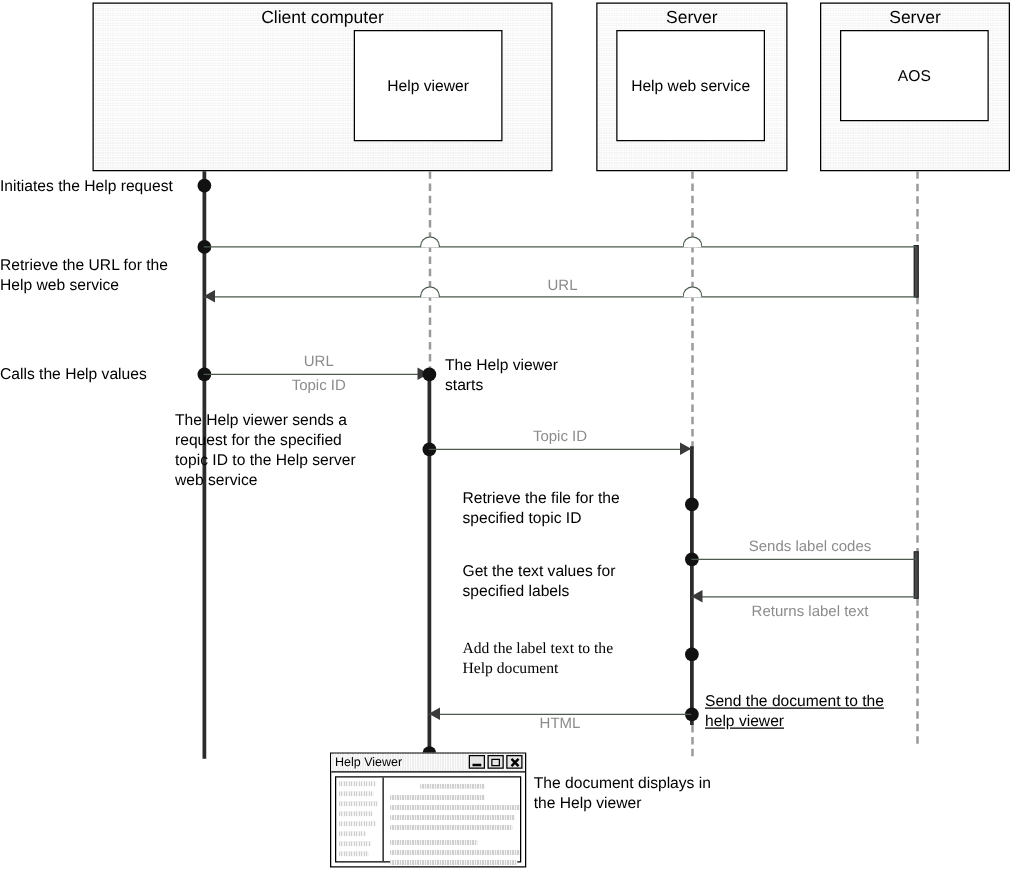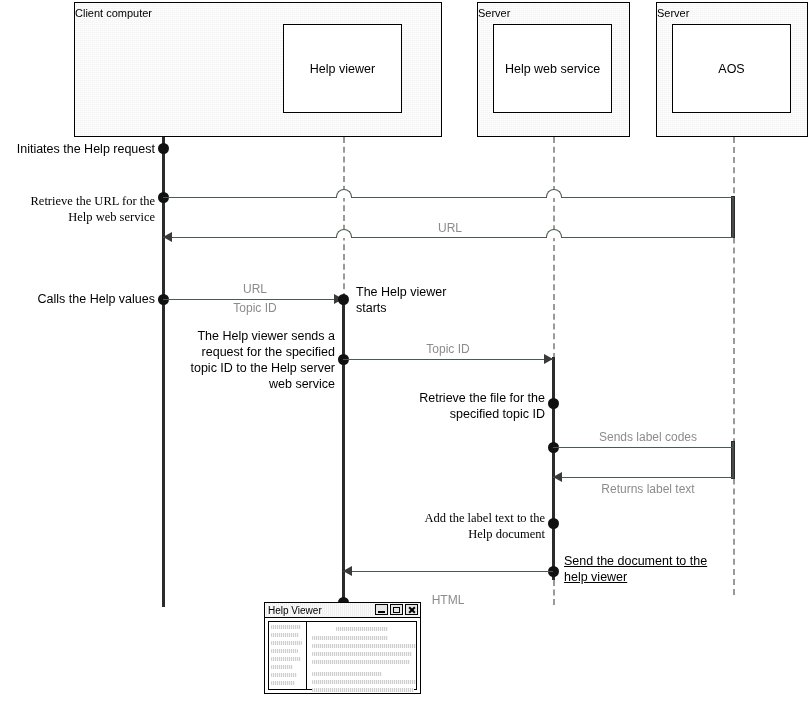--- a/index.html
+++ b/index.html
@@ -9,22 +9,22 @@
   
   .container{
     position:absolute;border:1px solid #000;
     background-color:#f2f2f2;
     background-image:
       repeating-linear-gradient(0deg,rgba(255,255,255,.75) 0 1px,rgba(0,0,0,0) 1px 2px),
       repeating-linear-gradient(90deg,rgba(255,255,255,.55) 0 1px,rgba(0,0,0,0) 1px 2px);
     box-sizing:border-box;
   }
   .container-title{
-    position:absolute;left:0;right:0;top:3px;text-align:left;
-    font-size:11px;line-height:15px;color:#000;
+    position:absolute;left:0;right:0;top:3px;text-align:center;
+    font-size:14px;line-height:15px;color:#000;
   }
   .obj-box{
     position:absolute;border:1px solid #000;background:#fff;box-sizing:border-box;
     display:flex;align-items:center;justify-content:center;text-align:center;
     font-size:12.5px;line-height:16px;padding:2px;
   }
 
   
   .lifeline-dash{
     position:absolute;width:0;border-left:2px dashed #9a9a9a;
@@ -61,21 +61,21 @@
     border:1.5px solid #4b5a4e;border-bottom:none;
     border-top-left-radius:9px 9px;border-top-right-radius:9px 9px;
     background:#fff;box-sizing:border-box;
   }
 
   
   .lbl{
     position:absolute;font-size:12.5px;line-height:16px;color:#000;
     white-space:pre-line;
   }
-  .lbl.r{text-align:right;}
+  .lbl.r{text-align:left;}
   .lbl.l{text-align:left;}
   .msg-lbl{
     position:absolute;font-size:12px;line-height:15px;color:#8c8c8c;
     text-align:center;white-space:pre-line;
   }
 
   
   .hv-window{
     position:absolute;border:1px solid #000;background:#fff;box-sizing:border-box;
   }
@@ -127,41 +127,41 @@
   <div class="container" style="left:477px;top:2px;width:153px;height:135px;">
     <div class="container-title">Server</div>
   </div>
   <div class="obj-box" style="left:493px;top:24px;width:119px;height:89px;">
     <span>Help web service</span>
   </div>
 
   <div class="container" style="left:656px;top:2px;width:152px;height:135px;">
     <div class="container-title">Server</div>
   </div>
-  <div class="obj-box" style="left:672px;top:24px;width:119px;height:89px;">
+  <div class="obj-box" style="left:672px;top:24px;width:119px;height:73px;">
     <span>AOS</span>
   </div>
 
   <div class="activation" style="left:162px;top:137px;height:470px;"></div>
 
   <div class="lifeline-dash" style="left:343px;top:137px;height:162px;"></div>
   <div class="activation" style="left:342px;top:296px;height:310px;"></div>
 
   <div class="lifeline-dash" style="left:553px;top:137px;height:222px;"></div>
   <div class="activation" style="left:552px;top:357px;height:223px;"></div>
   <div class="lifeline-dash" style="left:553px;top:580px;height:25px;"></div>
 
   <div class="lifeline-dash" style="left:733px;top:137px;height:458px;"></div>
   <div class="act-bar" style="left:731px;top:196px;height:42px;"></div>
   <div class="act-bar" style="left:731px;top:441px;height:38px;"></div>
 
   <div class="lbl r" style="left:0px;top:141px;width:155px;">Initiates the Help request</div>
   <div class="dot" style="left:158px;top:143px;"></div>
 
-  <div class="lbl r" style="left:0px;top:193px;width:155px;font-family:Liberation Serif, serif;">Retrieve the URL for the
+  <div class="lbl r" style="left:0px;top:204px;width:155px;">Retrieve the URL for the
 Help web service</div>
   <div class="dot" style="left:158px;top:192px;"></div>
 
   <div class="msg-line" style="left:163px;top:197px;width:570px;"></div>
   <div class="jump" style="left:336px;top:189px;"></div>
   <div class="jump" style="left:546px;top:189px;"></div>
 
   <div class="msg-line" style="left:163px;top:237px;width:570px;"></div>
   <div class="arrow-left" style="left:163px;top:232px;"></div>
   <div class="jump" style="left:336px;top:229px;"></div>
@@ -184,36 +184,38 @@
 web service</div>
   <div class="dot" style="left:338px;top:354px;"></div>
   <div class="msg-line" style="left:343px;top:359px;width:210px;"></div>
   <div class="arrow-right" style="left:544px;top:354px;"></div>
   <div class="msg-lbl" style="left:383px;top:342px;width:130px;">Topic ID</div>
 
   <div class="lbl r" style="left:370px;top:390px;width:175px;">Retrieve the file for the
 specified topic ID</div>
   <div class="dot" style="left:548px;top:398px;"></div>
 
+  <div class="lbl r" style="left:370px;top:449px;width:175px;">Get the text values for
+specified labels</div>
   <div class="dot" style="left:548px;top:442px;"></div>
   <div class="msg-line" style="left:553px;top:447px;width:180px;"></div>
   <div class="msg-lbl" style="left:573px;top:430px;width:150px;">Sends label codes</div>
 
   <div class="msg-line" style="left:553px;top:477px;width:180px;"></div>
   <div class="arrow-left" style="left:553px;top:472px;"></div>
   <div class="msg-lbl" style="left:573px;top:482px;width:150px;">Returns label text</div>
 
   <div class="lbl r" style="left:370px;top:510px;width:175px;font-family:Liberation Serif, serif;">Add the label text to the
 Help document</div>
   <div class="dot" style="left:548px;top:518px;"></div>
 
   <div class="dot" style="left:548px;top:566px;"></div>
   <div class="msg-line" style="left:343px;top:571px;width:210px;"></div>
   <div class="arrow-left" style="left:343px;top:566px;"></div>
-  <div class="msg-lbl" style="left:383px;top:593px;width:130px;">HTML</div>
+  <div class="msg-lbl" style="left:383px;top:571px;width:130px;">HTML</div>
   <div class="lbl l" style="left:564px;top:553px;width:200px;text-decoration:underline;">Send the document to the
 help viewer</div>
 
   <div class="dot" style="left:338px;top:597px;"></div>
 
   <div class="hv-window" style="left:264px;top:602px;width:157px;height:92px;">
     <div class="hv-title">
       <span class="hv-title-text">Help Viewer</span>
       <div class="hv-btns">
         <div class="hv-btn">
@@ -244,14 +246,16 @@
         <div class="ph dot-tex" style="width:104px;"></div>
         <div class="ph dot-tex" style="width:100px;"></div>
         <div class="ph dot-tex" style="width:98px;"></div>
         <div class="ph dot-tex" style="width:70px;margin-top:8px;"></div>
         <div class="ph dot-tex" style="width:104px;"></div>
         <div class="ph dot-tex" style="width:102px;"></div>
       </div>
     </div>
   </div>
 
+  <div class="lbl l" style="left:427px;top:618px;width:200px;">The document displays in
+the Help viewer</div>
 
 </div>
 
 </body></html>

